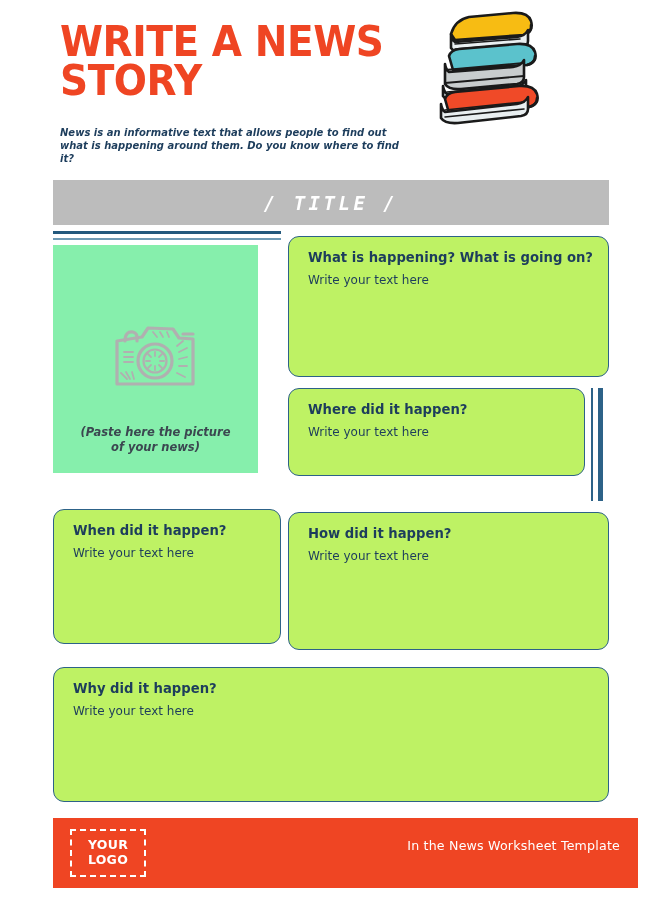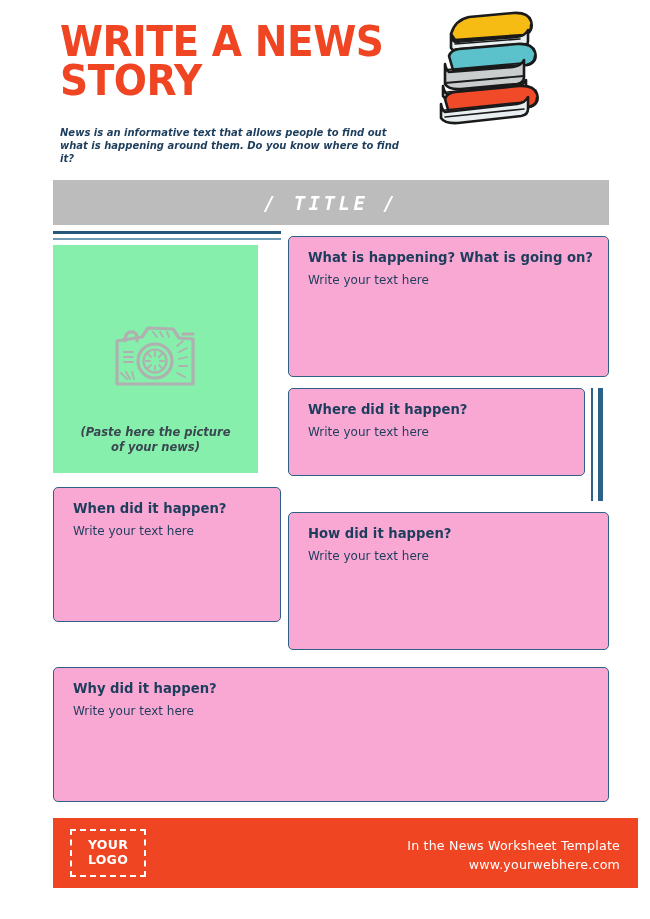--- a/index.html
+++ b/index.html
@@ -158,22 +158,22 @@
     font-weight: bold;
     font-size: 11.5px;
     line-height: 1.3;
     color: #3b4750;
   }
 
   
   .box {
     position: absolute;
     border: 1.6px solid #2d6288;
-    border-radius: 5px;
-    background: #f9a8d4;
+    border-radius: 11px;
+    background: #bef264;
     box-sizing: border-box;
   }
   .box-q {
     position: absolute;
     left: 19px;
     top: 13px;
     margin: 0;
     font-family: "DejaVu Sans", sans-serif;
     font-weight: bold;
     font-size: 13.2px;
@@ -197,21 +197,21 @@
     margin: 0;
     font-family: "DejaVu Sans", sans-serif;
     font-weight: bold;
     font-size: 11.3px;
     color: #1d3d5c;
     white-space: nowrap;
   }
 
   #box-what  { left: 288px; top: 236px; width: 321px; height: 141px; }
   #box-where { left: 288px; top: 388px; width: 297px; height: 88px; }
-  #box-when  { left: 53px;  top: 487px; width: 228px; height: 135px; }
+  #box-when  { left: 53px;  top: 509px; width: 228px; height: 135px; }
   #box-how   { left: 288px; top: 512px; width: 321px; height: 138px; }
   #box-why   { left: 53px;  top: 667px; width: 556px; height: 135px; }
 
   
   .footer {
     position: absolute;
     left: 53px;
     top: 818px;
     width: 556px;
     height: 70px;
@@ -388,17 +388,16 @@
     <p class="box-a">Write your text here</p>
   </div>
 
   <div class="footer">
     <div class="logo-box">
       <span class="logo-line">YOUR</span>
       <span class="logo-line">LOGO</span>
     </div>
     <div class="footer-right">
       <p class="footer-line1">In the News Worksheet Template</p>
-      <p class="footer-line2">www.yourwebhere.com</p>
     </div>
   </div>
 
 </div>
 
 </body></html>

